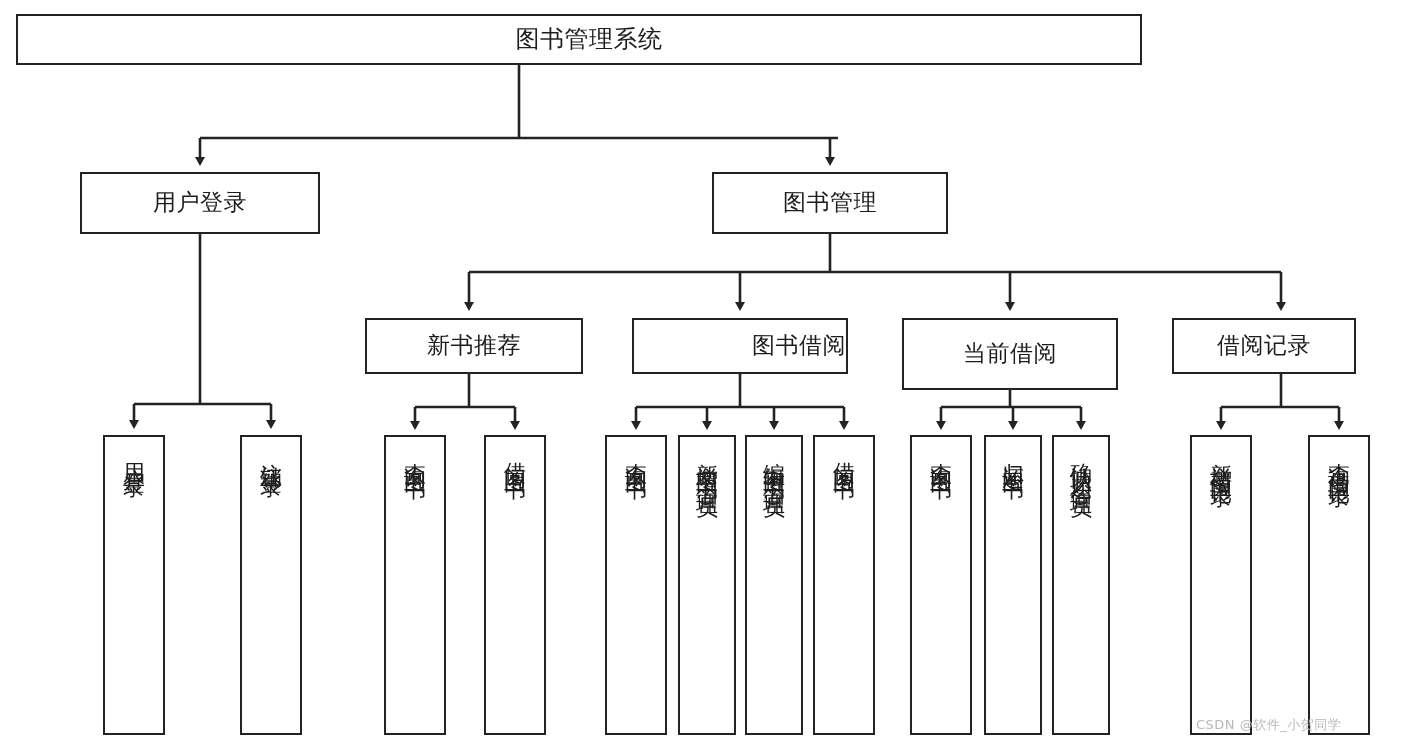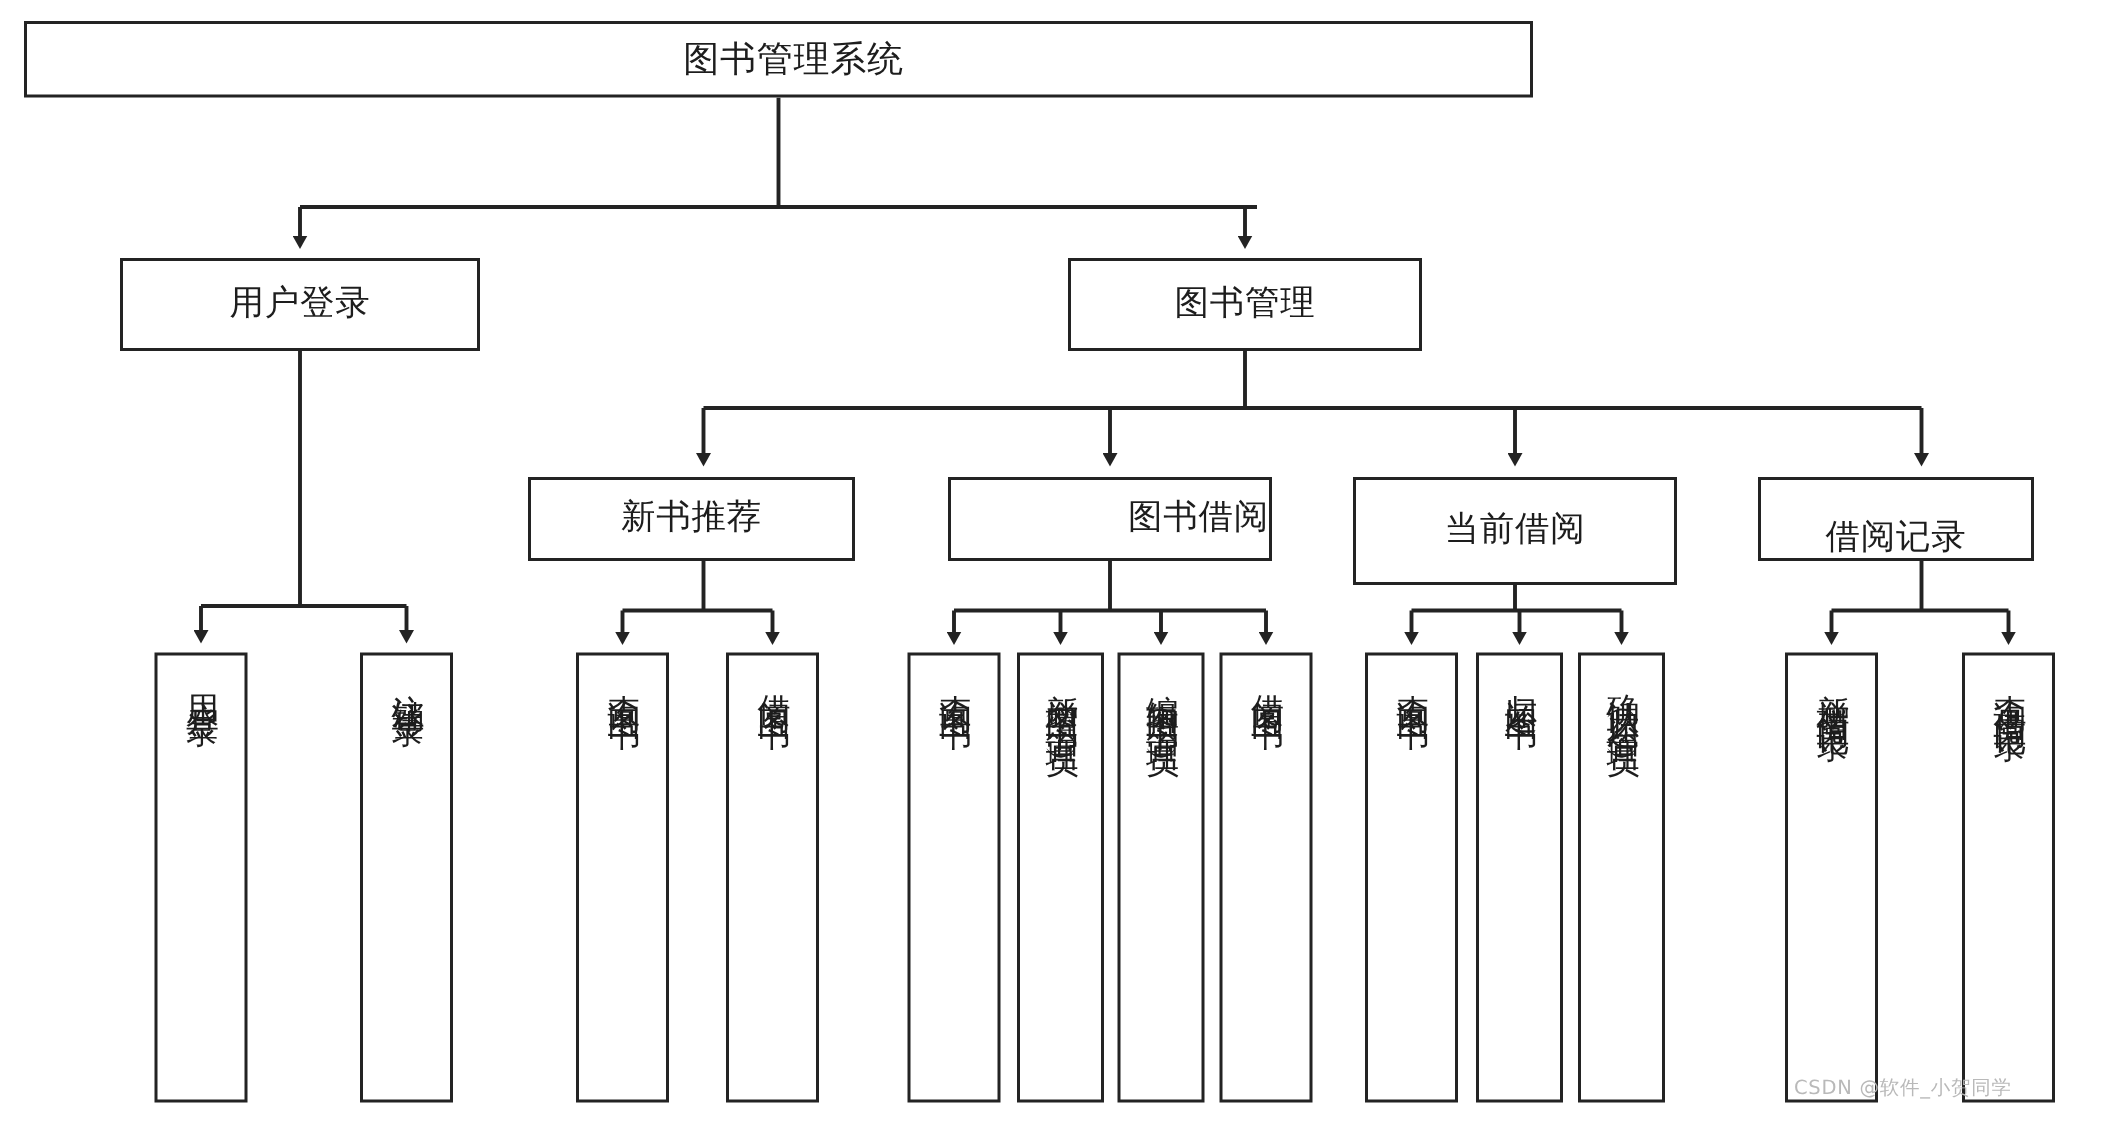--- a/index.html
+++ b/index.html
@@ -122,41 +122,41 @@
       <path d="M1013,407 L1013,422" marker-end="url(#arrow)"></path>
       <path d="M1081,407 L1081,422" marker-end="url(#arrow)"></path>
 
       <path d="M1281,374 L1281,407"></path>
       <path d="M1221,407 L1339,407"></path>
       <path d="M1221,407 L1221,422" marker-end="url(#arrow)"></path>
       <path d="M1339,407 L1339,422" marker-end="url(#arrow)"></path>
     </g>
   </svg>
 
-  <div class="node root horiz" style="left:16px; top:14px; width:1006px; height:51px;padding-left:20px;">
+  <div class="node root horiz" style="left:16px; top:14px; width:1126px; height:51px;padding-left:20px;">
     <span class="lbl">图书管理系统</span>
   </div>
 
   <div class="node horiz" style="left:80px; top:172px; width:240px; height:62px;">
     <span class="lbl">用户登录</span>
   </div>
   <div class="node horiz" style="left:712px; top:172px; width:236px; height:62px;">
     <span class="lbl">图书管理</span>
   </div>
 
-  <div class="node horiz" style="left:352px; top:318px; width:218px; height:56px;">
+  <div class="node horiz" style="left:365px; top:318px; width:218px; height:56px;">
     <span class="lbl">新书推荐</span>
   </div>
   <div class="node horiz" style="left:632px; top:318px; width:216px; height:56px;justify-content:flex-end;">
     <span class="lbl">图书借阅</span>
   </div>
   <div class="node horiz" style="left:902px; top:318px; width:216px; height:72px;align-items:center;">
     <span class="lbl">当前借阅</span>
   </div>
-  <div class="node horiz" style="left:1172px; top:318px; width:184px; height:56px;align-items:flex-end;">
+  <div class="node horiz" style="left:1172px; top:318px; width:184px; height:56px;">
     <span class="lbl">借阅记录</span>
   </div>
 
   <div class="node leaf" style="left:103px; top:435px; width:62px; height:300px;">
     <span class="lbl">用户登录</span>
   </div>
   <div class="node leaf" style="left:240px; top:435px; width:62px; height:300px;">
     <span class="lbl">注销登录</span>
   </div>
 

